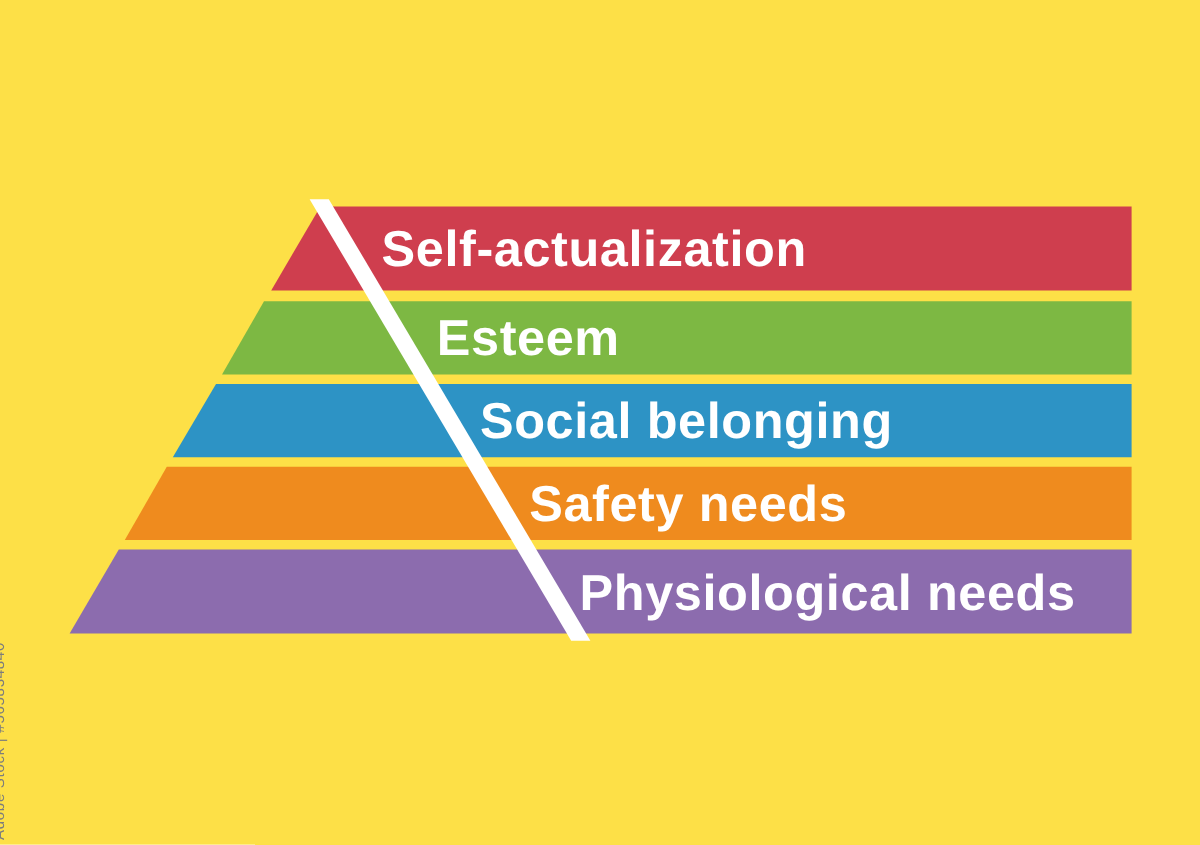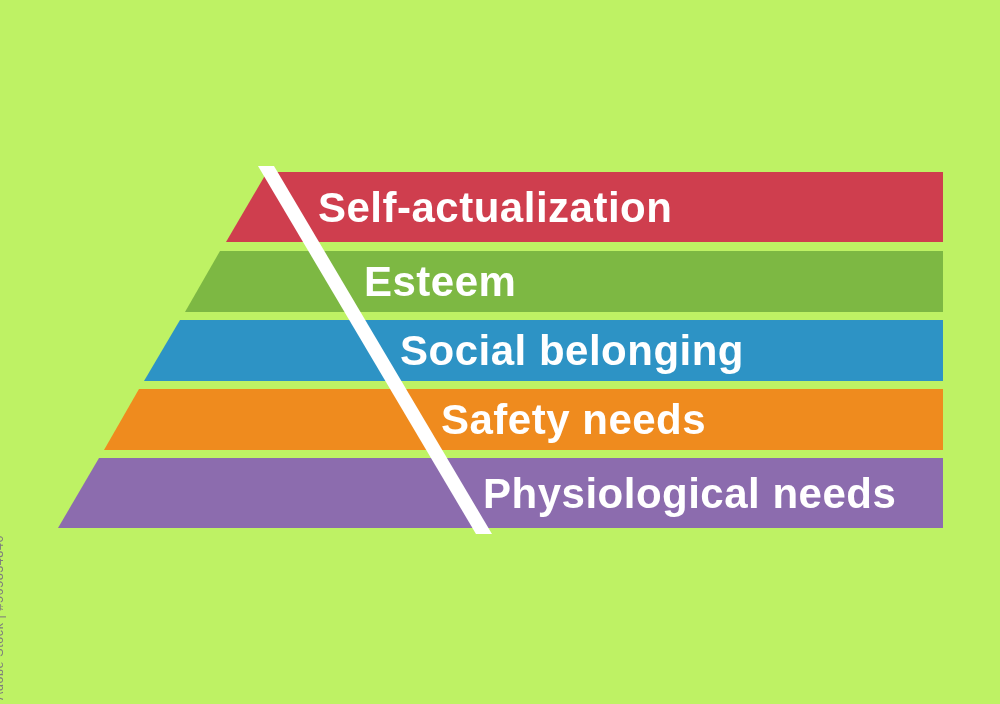--- a/index.html
+++ b/index.html
@@ -5,21 +5,21 @@
   html, body {
     margin: 0;
     padding: 0;
     background: #ffffff;
     font-family: "Liberation Sans", sans-serif;
   }
   .stage {
     position: relative;
     width: 1000px;
     height: 704px;
-    background: #bef264;
+    background: #fde047;
     overflow: hidden;
   }
   svg.pyramid {
     position: absolute;
     top: 0;
     left: 0;
   }
   .lvl-label {
     font-family: "Liberation Sans", sans-serif;
     font-weight: 700;

